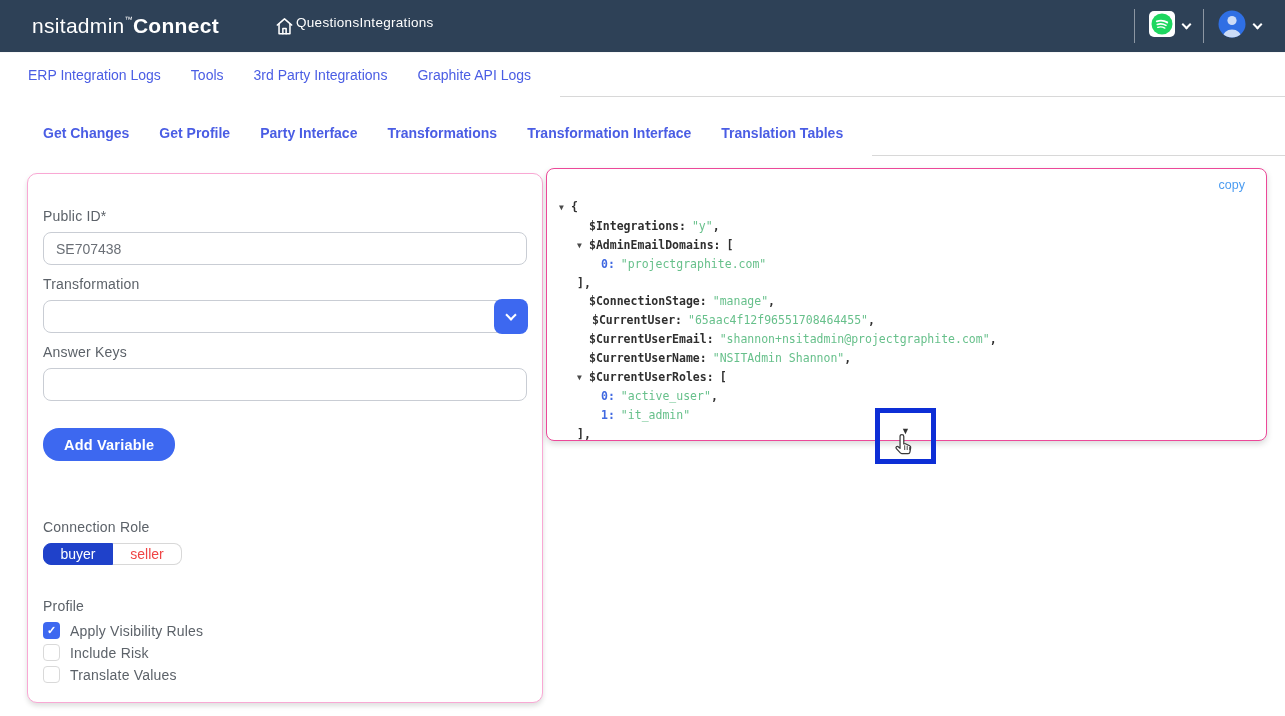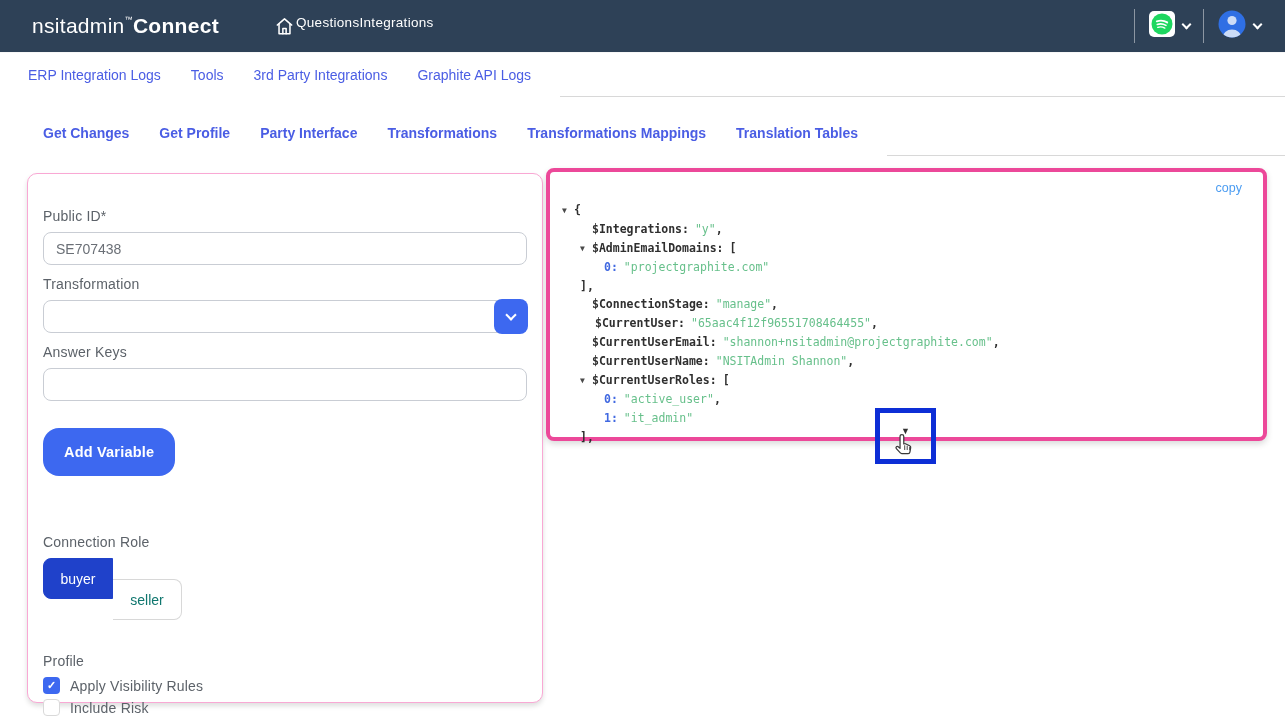--- a/index.html
+++ b/index.html
@@ -38,44 +38,44 @@
   .form-label { font-size:14px; color:#5c6269; margin-bottom:8px; letter-spacing:.2px; }
   .txt-input { width:100%; height:33px; border:1px solid #c9cdd4; border-radius:8px;
                font-size:14px; color:#6a6f76; padding:0 12px; outline:none; background:#fff;
                font-family:"Liberation Sans", sans-serif; }
   .field { margin-bottom:11px; }
   .select-wrap { position:relative; }
   .select-btn { position:absolute; right:-1px; top:-1px; width:34px; height:35px; background:#3d68f0;
                 border:none; border-radius:8px; display:flex; align-items:center; justify-content:center;
                 cursor:pointer; }
   .select-btn .chev { border-color:#fff; width:8px; height:8px; }
-  .btn { background:#3d68f0; color:#fff; border:none; border-radius:16px; height:48px;
+  .btn { background:#3d68f0; color:#fff; border:none; border-radius:16px; height:33px;
          font-size:14.5px; font-weight:700; padding:0 21px; cursor:pointer; letter-spacing:.2px;
          font-family:"Liberation Sans", sans-serif; }
   .btn-add { margin-top:16px; }
   .section-label { margin-top:58px; }
   .toggle { display:flex; }
-  .toggle-btn { height:41px; font-size:14px; display:flex; align-items:center; justify-content:center;
+  .toggle-btn { height:22px; font-size:14px; display:flex; align-items:center; justify-content:center;
                 cursor:pointer; }
   .toggle-btn.active { width:70px; background:#1f41ca; color:#fff; border-radius:8px 0 0 8px;
                        border:1px solid #1f41ca; font-weight:500; }
-  .toggle-btn.inactive { width:69px; background:#fff; color:#0f766e; border:1px solid #d8d8d8;
-                         border-left:none; border-radius:0 8px 8px 0;margin-top:21px; }
+  .toggle-btn.inactive { width:69px; background:#fff; color:#ef4444; border:1px solid #d8d8d8;
+                         border-left:none; border-radius:0 8px 8px 0; }
   .filters { margin-top:33px; }
   .check-row { display:flex; align-items:center; gap:10px; margin-bottom:5px; cursor:pointer; }
   .checkbox { width:17px; height:17px; border-radius:4px; flex:0 0 auto; display:flex;
               align-items:center; justify-content:center; }
   .checkbox.checked { background:#3d68f0; color:#fff; font-size:11px; font-weight:700; }
   .checkbox.unchecked { background:#fff; border:1px solid #d9d9d9; color:transparent; }
   .check-label { font-size:14px; color:#5c6269; letter-spacing:.2px; }
   .btn-load { margin-top:29px; }
 
   
   .json-card { left:546px; top:168px; width:721px; height:273px; border-radius:8px;
-               border:4px solid #ec4899; box-shadow:0 3px 6px rgba(0,0,0,.15); }
+               border:1px solid #ec4899; box-shadow:0 3px 6px rgba(0,0,0,.15); }
   .copy-link { position:absolute; top:9px; right:21px; color:#4b9cf1; font-size:12.5px; cursor:pointer; }
   .json-tree { padding-top:29px; font-family:"DejaVu Sans Mono", monospace; font-size:11.5px; }
   .json-line { height:18.9px; line-height:18.9px; white-space:nowrap; }
   .json-line .tri { display:inline-block; width:12px; margin-left:-12px; font-size:8px; color:#4a4a4a;
                     vertical-align:1px; cursor:pointer; }
   .json-line .k { color:#2f2f2f; font-weight:700; margin-right:6px; }
   .json-line .i { color:#4169e1; font-weight:700; margin-right:6px; }
   .json-line .s { color:#67c08b; }
   .json-line .p { color:#2f2f2f; font-weight:700; }
 
@@ -148,21 +148,21 @@
     </div>
   <div class="tab-spacer"></div>
 </div>
 
 <div class="tabrow tabrow-2">
   <div id="secondary-tabs" style="display:flex">
       <div class="tab">Get Changes</div>
       <div class="tab">Get Profile</div>
       <div class="tab">Party Interface</div>
       <div class="tab">Transformations</div>
-      <div class="tab">Transformations Mappings</div>
+      <div class="tab">Transformation Interface</div>
       <div class="tab">Translation Tables</div>
     </div>
   <div class="tab-spacer"></div>
 </div>
 
 <div class="card form-card">
 
   <div class="form-label">Public ID*</div>
   <div class="field">
     <input class="txt-input" type="text" value="SE707438" style="">

